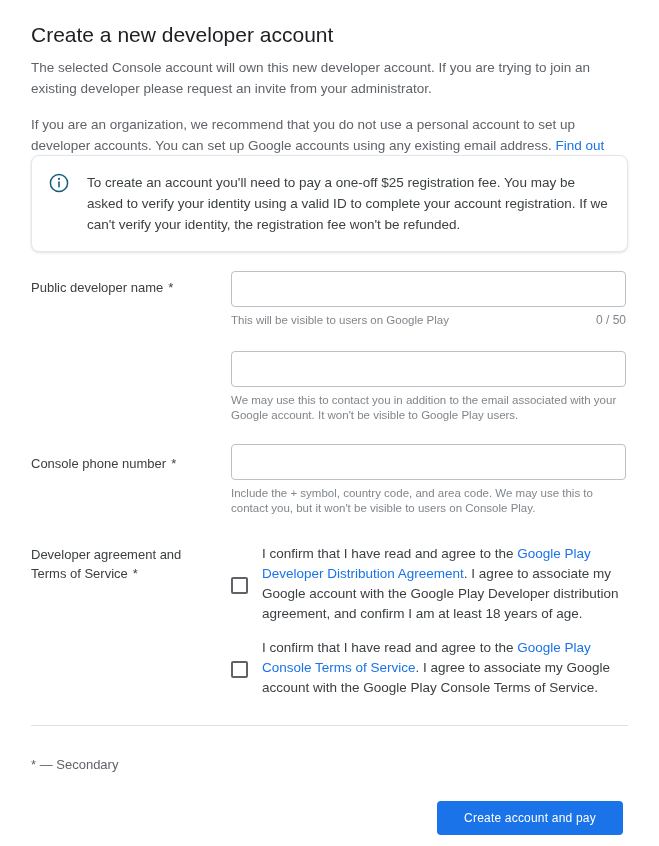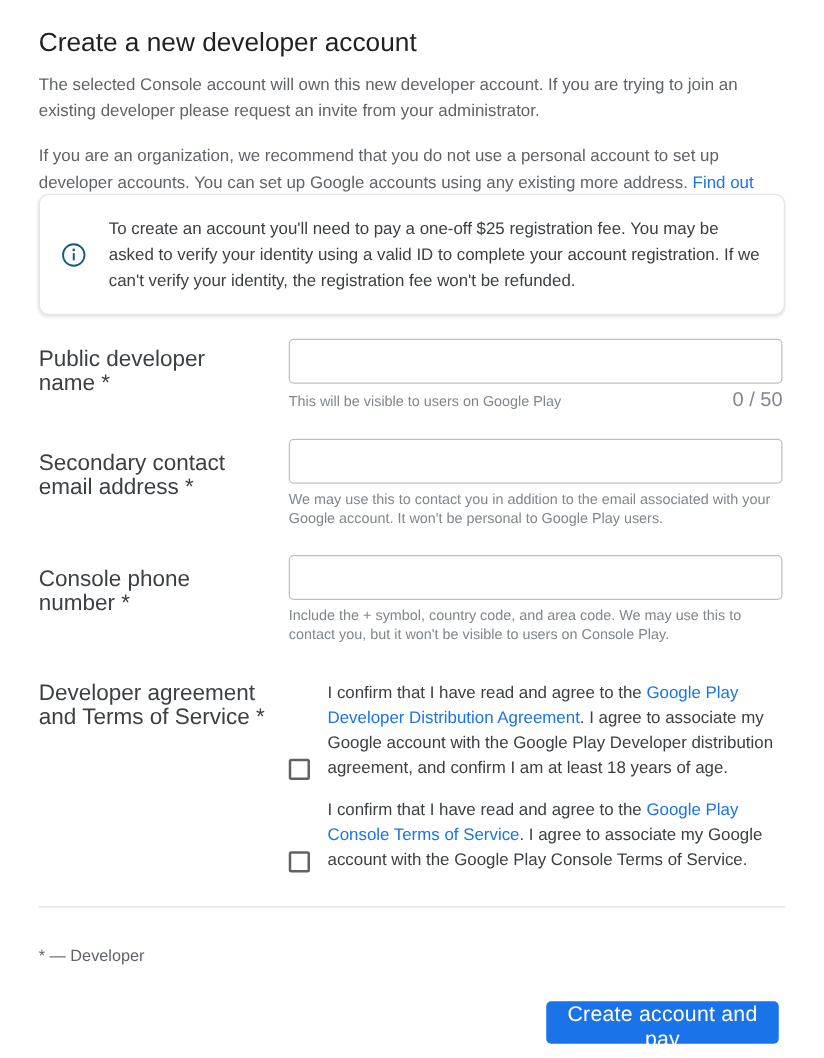--- a/index.html
+++ b/index.html
@@ -63,21 +63,21 @@
     position: absolute;
     left: 31px;
     top: 155px;
     width: 597px;
     min-height: 84px;
     background: #ffffff;
     border: 1px solid #e4e6e8;
     border-radius: 8px;
     box-shadow: 0 1px 2px rgba(60,64,67,0.10), 0 1px 3px rgba(60,64,67,0.06);
     display: flex;
-    align-items: center;
+    align-items: flex-start;
     padding: 16px 18px 16px 17px;
   }
   .info-icon {
     flex: 0 0 auto;
     width: 20px;
     height: 20px;
     margin-top: 1px;
     margin-right: 12px;
   }
   .info-text {
@@ -91,21 +91,21 @@
   .form-row {
     position: absolute;
     left: 31px;
     width: 597px;
   }
   .field-label {
     position: absolute;
     left: 0;
     top: 0;
     width: 185px;
-    font-size: 18px;
+    font-size: 13px;
     line-height: 19px;
     color: #3c4043;
   }
   .req-star { margin-left: 5px; }
   .field-col {
     position: absolute;
     left: 200px;
     width: 395px;
   }
   .text-input {
@@ -130,30 +130,30 @@
   }
   .helper-row {
     display: flex;
     justify-content: space-between;
     align-items: baseline;
     margin-top: 6px;
     width: 395px;
   }
   .helper-row .helper { margin-top: 0; }
   .counter {
-    font-size: 16px;
+    font-size: 12px;
     line-height: 15px;
     color: #80868b;
     white-space: nowrap;
   }
 
   
   .check-item {
     display: flex;
-    align-items: flex-end;
+    align-items: center;
     width: 395px;
   }
   .checkbox {
     flex: 0 0 auto;
     width: 17px;
     height: 17px;
     border: 2px solid #5f6368;
     border-radius: 2px;
     background: #fff;
     margin-top: 2px;
@@ -187,35 +187,35 @@
     position: absolute;
     left: 437px;
     top: 801px;
     width: 186px;
     height: 34px;
     background: #1a73e8;
     color: #ffffff;
     border: none;
     border-radius: 4px;
     font-family: "Liberation Sans", sans-serif;
-    font-size: 17px;
+    font-size: 12px;
     letter-spacing: 0.2px;
     cursor: pointer;
   }
 </style>
 </head>
 <body>
 
 <div class="page">
 
   <h1 class="page-title">Create a new developer account</h1>
 
   <p class="intro-1">The selected Console account will own this new developer account. If you are trying to join an existing developer please request an invite from your administrator.</p>
 
-  <p class="intro-2"><span>If you are an organization, we recommend that you do not use a personal account to set up developer accounts. You can set up Google accounts using any existing more address. </span><a class="link" href="#">Find out more</a></p>
+  <p class="intro-2"><span>If you are an organization, we recommend that you do not use a personal account to set up developer accounts. You can set up Google accounts using any existing email address. </span><a class="link" href="#">Find out more</a></p>
 
   <div class="info-box">
     <span class="info-icon">
       <svg width="20" height="20" viewBox="0 0 20 20" aria-hidden="true">
         <circle cx="10" cy="10" r="8.6" fill="none" stroke="#185c7d" stroke-width="1.5"></circle>
         <circle cx="10" cy="5.9" r="1.05" fill="#185c7d"></circle>
         <rect x="9.2" y="8.3" width="1.6" height="6.1" rx="0.6" fill="#185c7d"></rect>
       </svg>
     </span>
     <div class="info-text">To create an account you'll need to pay a one-off $25 registration fee. You may be asked to verify your identity using a valid ID to complete your account registration. If we can't verify your identity, the registration fee won't be refunded.</div>
@@ -226,24 +226,23 @@
     <div class="field-col" style="top:-7px;">
       <input class="text-input" type="text" value="" style="">
       <div class="helper-row">
         <span class="helper">This will be visible to users on Google Play</span>
         <span class="counter">0 / 50</span>
       </div>
     </div>
   </div>
 
   <div class="form-row" style="top:361px; height:70px;">
-    <div class="field-label"><span>Secondary contact email address</span><span class="req-star">*</span></div>
     <div class="field-col" style="top:-10px;">
       <input class="text-input" type="text" value="" style="">
-      <span class="helper">We may use this to contact you in addition to the email associated with your Google account. It won't be personal to Google Play users.</span>
+      <span class="helper">We may use this to contact you in addition to the email associated with your Google account. It won't be visible to Google Play users.</span>
     </div>
   </div>
 
   <div class="form-row" style="top:454px; height:70px;">
     <div class="field-label"><span>Console phone number</span><span class="req-star">*</span></div>
     <div class="field-col" style="top:-10px;">
       <input class="text-input" type="text" value="" style="">
       <span class="helper">Include the + symbol, country code, and area code. We may use this to contact you, but it won't be visible to users on Console Play.</span>
     </div>
   </div>
@@ -260,17 +259,17 @@
       <div class="check-item" style="margin-top:14px;">
         <span class="checkbox"></span>
         <span class="check-text"><span>I confirm that I have read and agree to the </span><a class="link" href="#">Google Play Console Terms of Service</a><span>. I agree to associate my Google account with the Google Play Console Terms of Service.</span></span>
       </div>
 
     </div>
   </div>
 
   <div class="divider"></div>
 
-  <div class="required-note">* — Developer</div>
+  <div class="required-note">* — Secondary</div>
 
   <button class="primary-button">Create account and pay</button>
 
 </div>
 
 </body></html>

